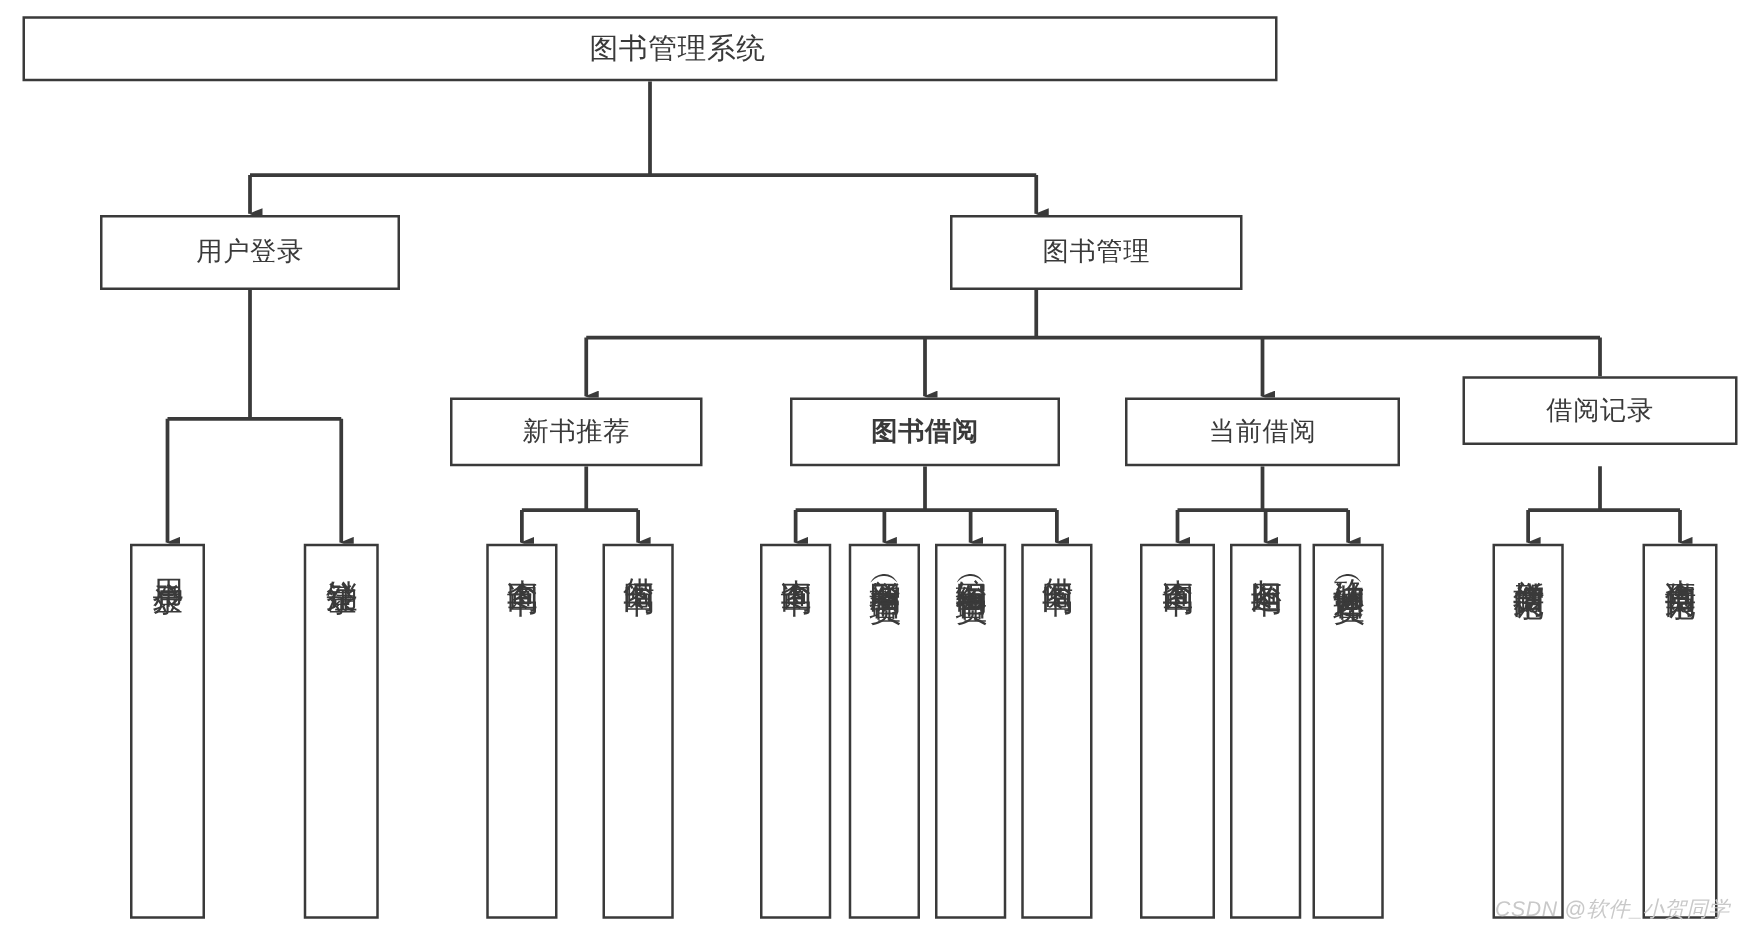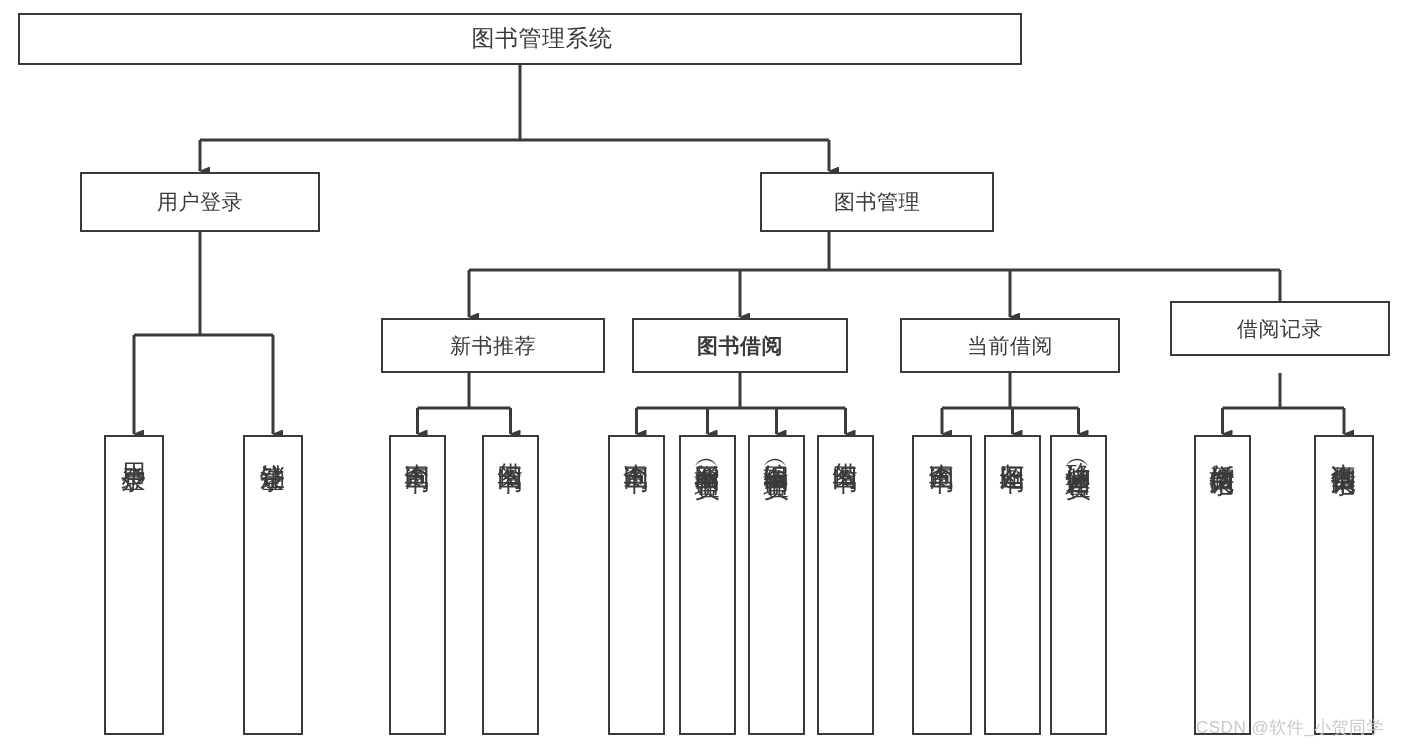--- a/index.html
+++ b/index.html
@@ -120,21 +120,21 @@
   <div id="nodes-layer">
       <div class="node horiz root" style="left: 18px; top: 13px; width: 1004px; height: 52px; padding-left: 44px;">
         <span class="node-label">图书管理系统</span>
       </div>
       <div class="node horiz level2" style="left: 80px; top: 172px; width: 240px; height: 60px;">
         <span class="node-label">用户登录</span>
       </div>
       <div class="node horiz level2" style="left: 712px; top: 172px; width: 234px; height: 60px; margin-left: 48px;">
         <span class="node-label">图书管理</span>
       </div>
-      <div class="node horiz level3" style="left: 360px; top: 318px; width: 224px; height: 55px; margin-left: 21px;">
+      <div class="node horiz level3" style="left: 360px; top: 318px; width: 202px; height: 55px;">
         <span class="node-label">新书推荐</span>
       </div>
       <div class="node horiz level3" style="left: 632px; top: 318px; width: 216px; height: 55px; font-weight: bold;">
         <span class="node-label">图书借阅</span>
       </div>
       <div class="node horiz level3" style="left: 900px; top: 318px; width: 220px; height: 55px; justify-content: center;">
         <span class="node-label">当前借阅</span>
       </div>
       <div class="node horiz level3" style="left: 1170px; top: 301px; width: 220px; height: 55px;">
         <span class="node-label">借阅记录</span>
@@ -173,15 +173,15 @@
         <span class="node-label">确认归还（管理员）</span>
       </div>
       <div class="node vert leaf" style="left: 1194px; top: 435px; width: 57px; height: 300px;">
         <span class="node-label">新增借阅记录</span>
       </div>
       <div class="node vert leaf" style="left: 1314px; top: 435px; width: 60px; height: 300px;">
         <span class="node-label">查询借阅记录</span>
       </div>
     </div>
 
-  <div class="watermark" style="left:1196px; top:716px;">CSDN @软件_小贺同学</div>
+  <div class="watermark" style="left:1196px; top:716px;font-style:italic;">CSDN @软件_小贺同学</div>
 
 </div>
 
 </body></html>

